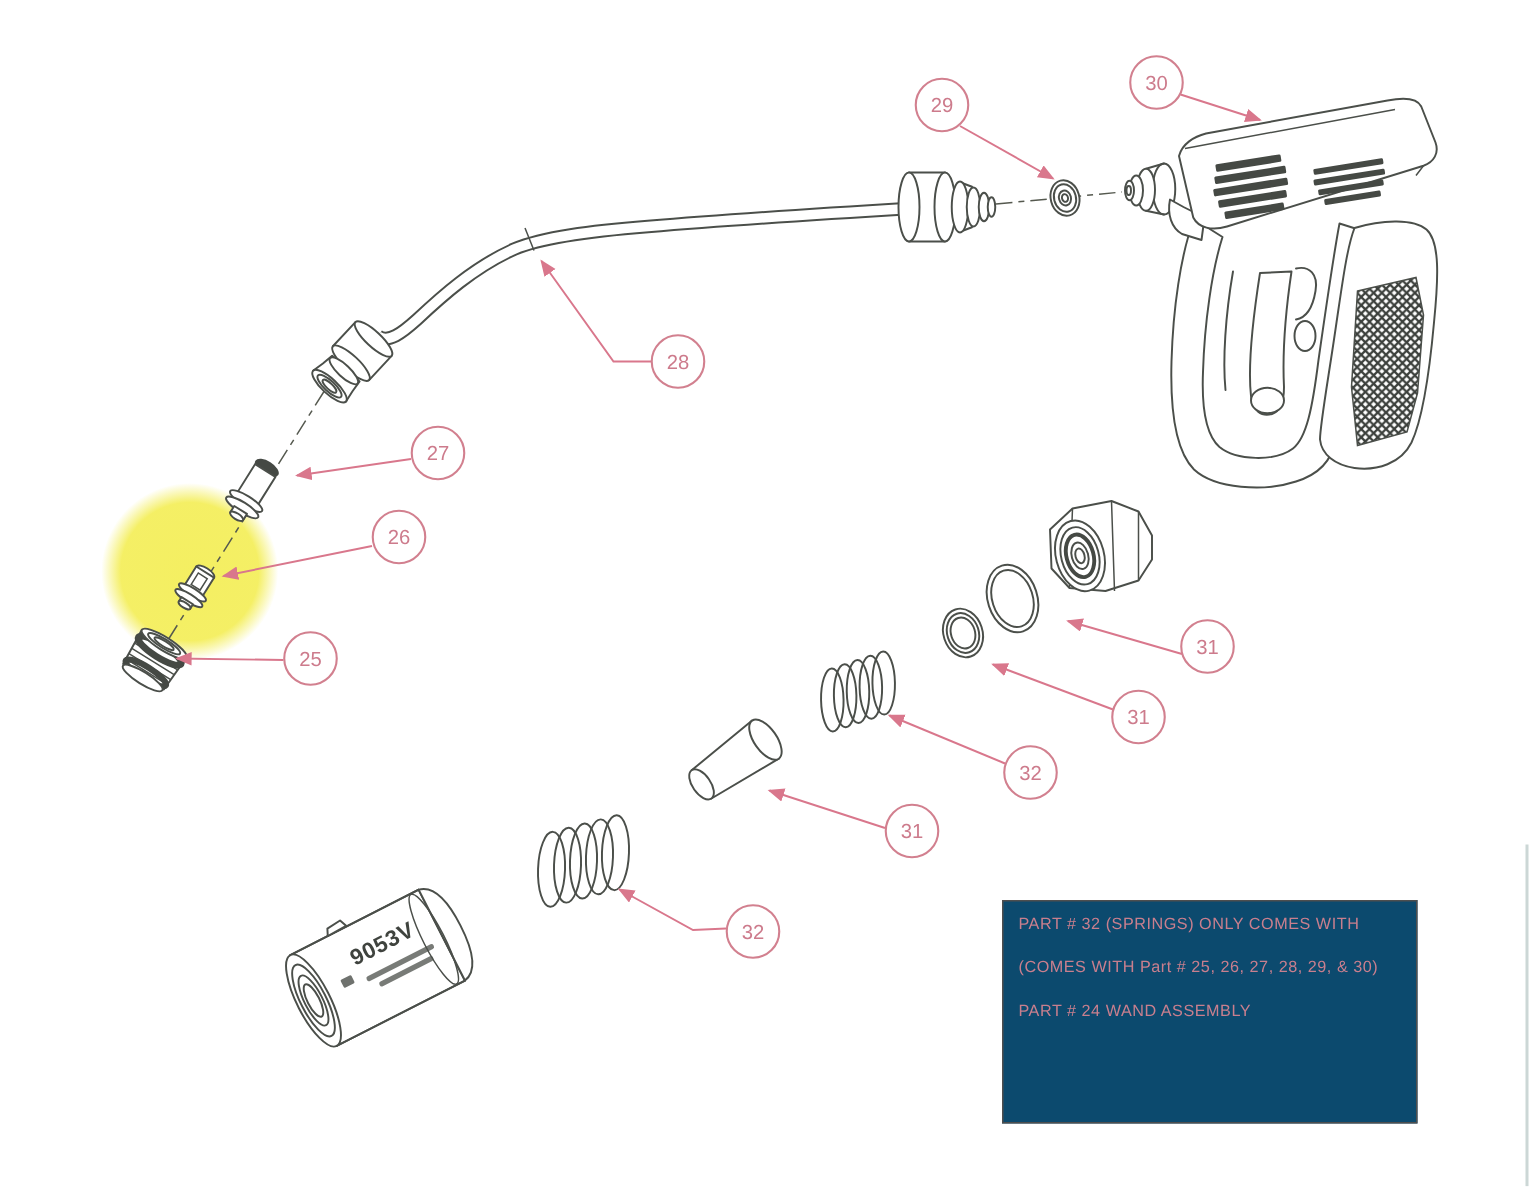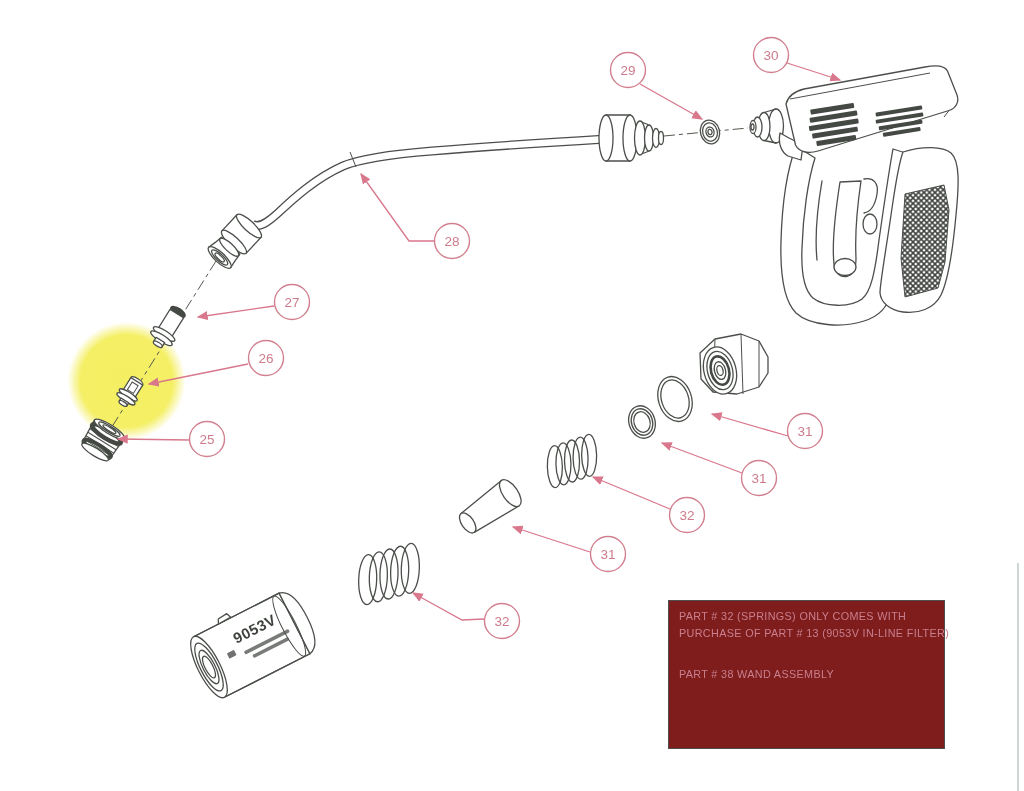--- a/index.html
+++ b/index.html
@@ -13,21 +13,21 @@
   .drk{fill:#454944;stroke:none;}
   .band{stroke:#454944;fill:none;}
   .pkline{stroke:#d9778c;stroke-width:1.3;fill:none;}
   .pkcirc{stroke:#d2808f;stroke-width:1.4;fill:#ffffff;}
   .pktext{fill:#cd7b8c;font-size:13.5px;font-family:"Liberation Sans",sans-serif;}
   .dash{stroke:#55594f;stroke-width:1;fill:none;stroke-dasharray:11 4 4 4;}
   .filter-text{fill:#3f433e;font-size:15px;font-weight:bold;letter-spacing:.5px;
                font-family:"Liberation Sans",sans-serif;}
   
   .notes-box{position:absolute;left:668px;top:600px;width:277px;height:149px;
-             border:1.5px solid #4e4e4e;background:#7f1d1d;box-sizing:border-box;
+             border:1.5px solid #4e4e4e;background:#0c4a6e;box-sizing:border-box;
              padding:7px 6px 0 10px;color:#c97f8e;font-size:10.8px;letter-spacing:.35px;}
   .note-line{height:17px;line-height:17px;white-space:nowrap;}
   .note-line.blank{height:12px;}
   .scan-line{position:absolute;left:1017px;top:563px;width:1.5px;height:228px;
              background:#ccd7d6;}
 </style>
 </head>
 <body>
 
 <div class="stage">
@@ -289,21 +289,21 @@
     </g>
     <g>
       <circle class="pkcirc" cx="502" cy="621" r="17.5"></circle>
       <text class="pktext" x="502" y="625.8" text-anchor="middle">32</text>
     </g>
   </g>
 </svg>
 
 <div class="notes-box">
   <div class="note-line">PART # 32 (SPRINGS) ONLY COMES WITH</div>
-  <div class="note-line">PURCHASE OF PART # 13 (9053V IN-LINE FILTER)</div>
   <div class="note-line blank"></div>
+  <div class="note-line">(COMES WITH Part # 25, 26, 27, 28, 29, &amp; 30)</div>
   <div class="note-line blank"></div>
-  <div class="note-line">PART # 38 WAND ASSEMBLY</div>
+  <div class="note-line">PART # 24 WAND ASSEMBLY</div>
 </div>
 
 <div class="scan-line"></div>
 
 </div>
 
 </body></html>

